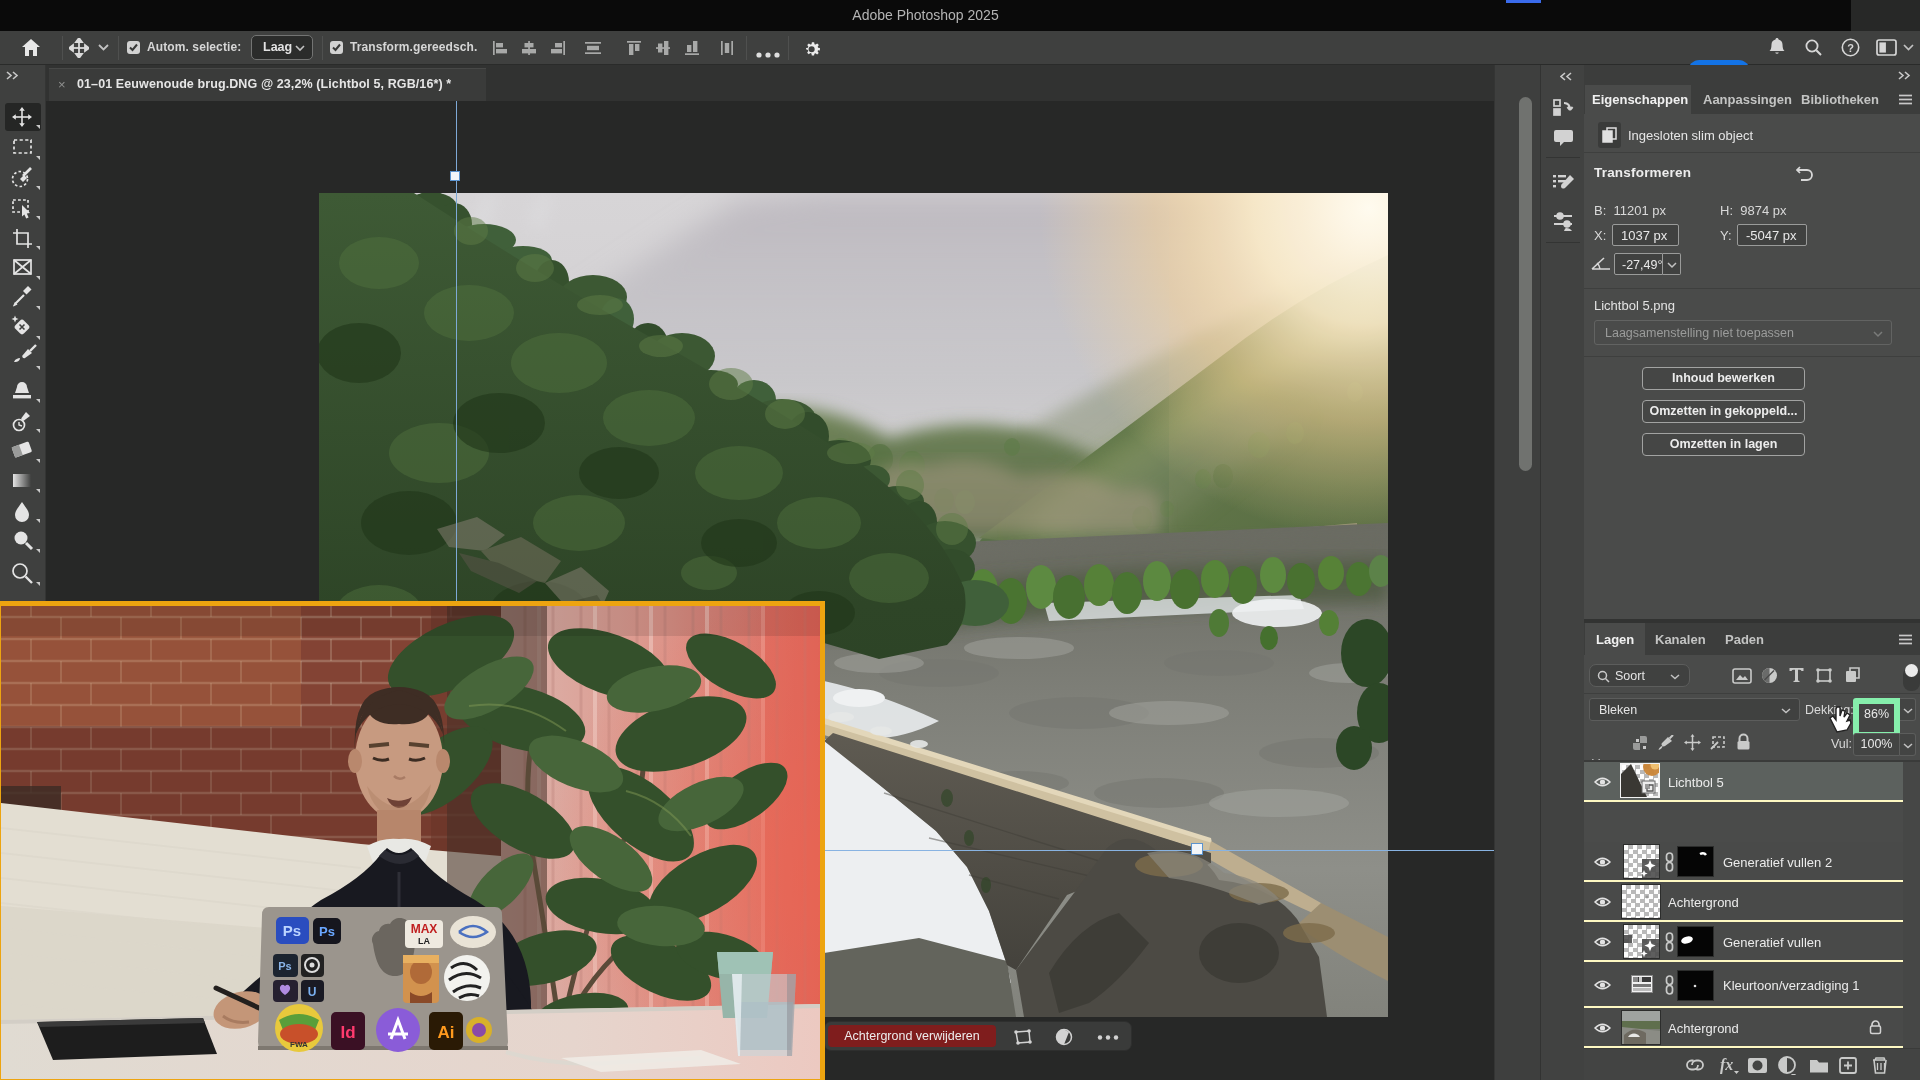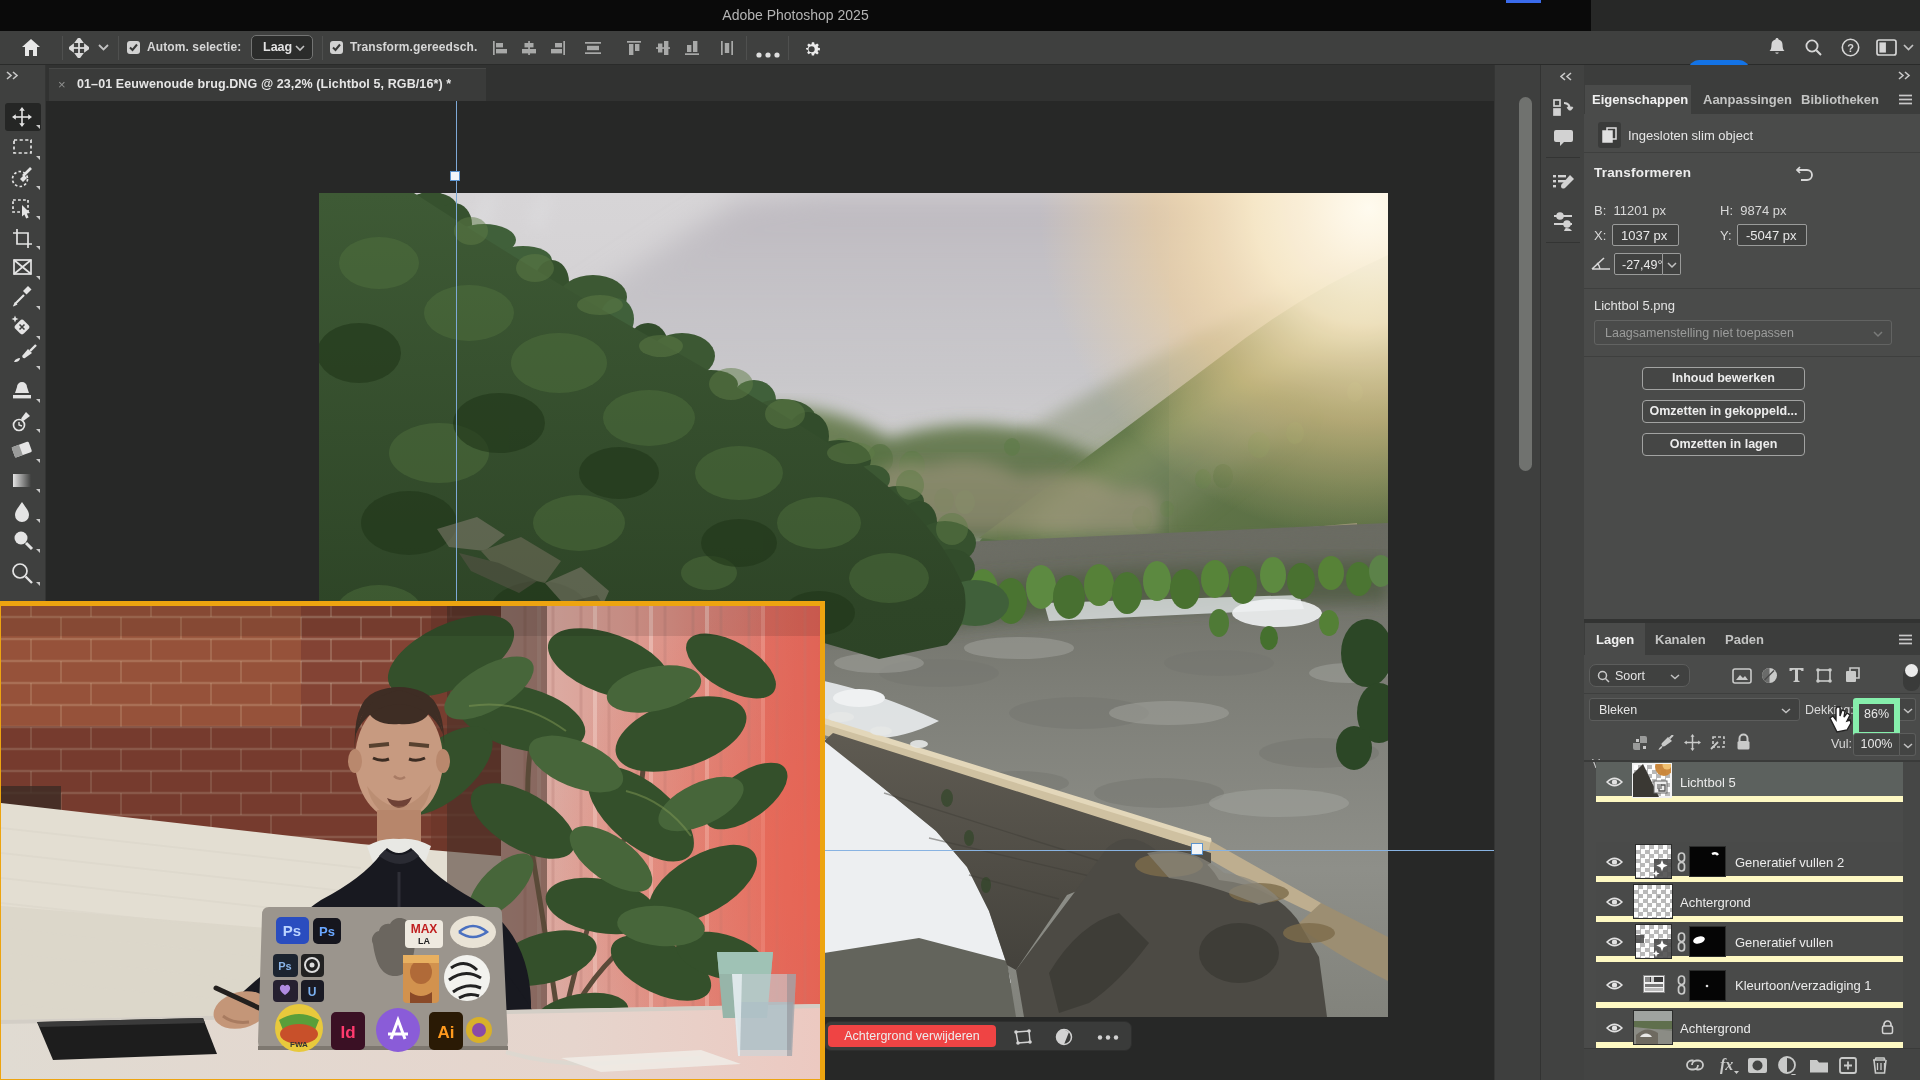--- a/index.html
+++ b/index.html
@@ -1,43 +1,43 @@
 <!DOCTYPE html>
 <html><head>
 <meta charset="utf-8">
 <style>
 html,body{margin:0;padding:0;width:1920px;height:1080px;overflow:hidden;background:#272827;
 font-family:"Liberation Sans",sans-serif;-webkit-font-smoothing:antialiased;}
 *{box-sizing:border-box;}
 .abs{position:absolute;}
-#menubar{left:0;top:0;width:1591px;height:31px;background:#0a0a0a;color:#bcbcbc;}
+#menubar{left:0;top:0;width:1851px;height:31px;background:#0a0a0a;color:#bcbcbc;}
 #menubar .t{position:absolute;left:0;right:0;top:7px;text-align:center;font-size:14px;color:#b4b4b4;}
 #optionsbar{left:0;top:31px;width:1920px;height:34px;background:#3f403f;border-bottom:1px solid #2a2b2a;}
 .osep{position:absolute;top:5px;width:1px;height:24px;background:#4f504f;}
 .olabel{position:absolute;top:9px;font-size:12px;font-weight:700;color:#d6d6d6;letter-spacing:0.1px;}
 .checkbox{position:absolute;width:13px;height:13px;top:10px;background:#d2d2d2;border-radius:3px;}
 .checkbox svg{position:absolute;left:0;top:0;}
 #tabstrip{left:46px;top:65px;width:1448px;height:36px;background:#313231;}
 #doctab{position:absolute;left:3px;top:3px;width:437px;height:33px;background:#3a3b3a;border-top:1px solid #474847;}
 #doctab .x{position:absolute;left:9px;top:8px;color:#8f908f;font-size:13px;}
 #doctab .n{position:absolute;left:28px;top:8px;color:#e6e6e6;font-size:12.5px;font-weight:700;letter-spacing:0.1px;}
 #toolbar{left:0;top:65px;width:46px;height:1015px;background:#3f403f;border-right:1px solid #343534;}
 #canvas{left:46px;top:101px;width:1448px;height:979px;background:#272827;}
 #scrollstrip{left:1494px;top:65px;width:46px;height:1015px;background:#3e3f3e;border-left:1px solid #343534;}
 #scrollthumb{position:absolute;left:24px;top:32px;width:13px;height:374px;background:#70726f;border-radius:7px;}
 #dockstrip{left:1540px;top:65px;width:44px;height:1015px;background:#414241;border-left:1px solid #323332;}
 #rpanel{left:1584px;top:65px;width:336px;height:1015px;background:#4a4b4a;}
 .guideV{position:absolute;background:#7ea9d6;}
 .guideH{position:absolute;background:#88b3e2;}
 .handle{position:absolute;background:#f2f5f8;border:1px solid #5c94cf;}
 #ctxbar{left:824px;top:1021px;width:308px;height:30px;background:#3a3b3a;border-radius:7px;border:1px solid #2e2f2e;}
-#ctxbtn{position:absolute;left:3px;top:3px;width:168px;height:22px;background:#ef4444;border-radius:4px;color:#ededed;
+#ctxbtn{position:absolute;left:3px;top:3px;width:168px;height:22px;background:#7f1d1d;border-radius:4px;color:#ededed;
 font-size:12.5px;text-align:center;line-height:22px;}
 #webcam{left:-4px;top:601px;width:829px;height:483px;border:5px solid #eda410;background:#888;}
-.lrow{position:absolute;left:12px;width:319px;height:40px;background:#494a49;border-bottom:6px solid #fef9c3;}
+.lrow{position:absolute;left:0;width:319px;height:40px;background:#494a49;border-bottom:2px solid #fef9c3;}
 .lrow .nm{position:absolute;font-size:13px;color:#ebebeb;top:13px;}
 .eye{position:absolute;left:10px;top:14px;}
 .thumb{position:absolute;left:37px;top:2px;width:40px;height:35px;background:
 repeating-conic-gradient(#b8b8b8 0% 25%, #fdfdfd 0% 50%) 0 0/9px 9px;border:1px solid #2c2d2c;}
 .mask{position:absolute;left:93px;top:4px;width:37px;height:31px;background:#050505;border:1px solid #2c2d2c;}
 .chain{position:absolute;left:80px;top:10px;}
 </style>
 </head>
 <body>
 <div id="menubar" class="abs">

